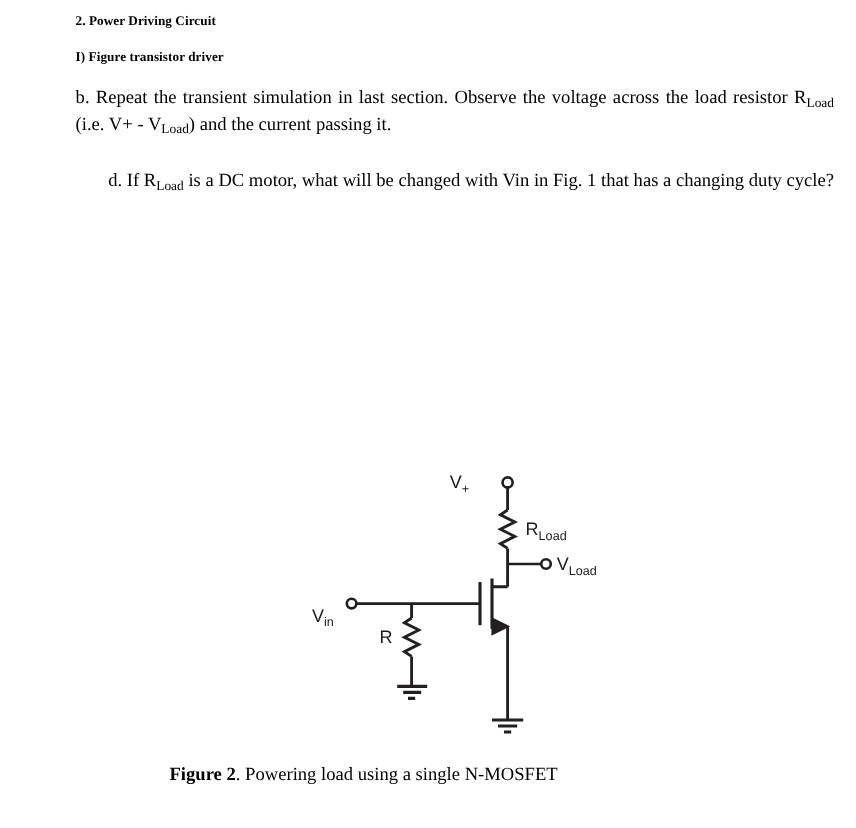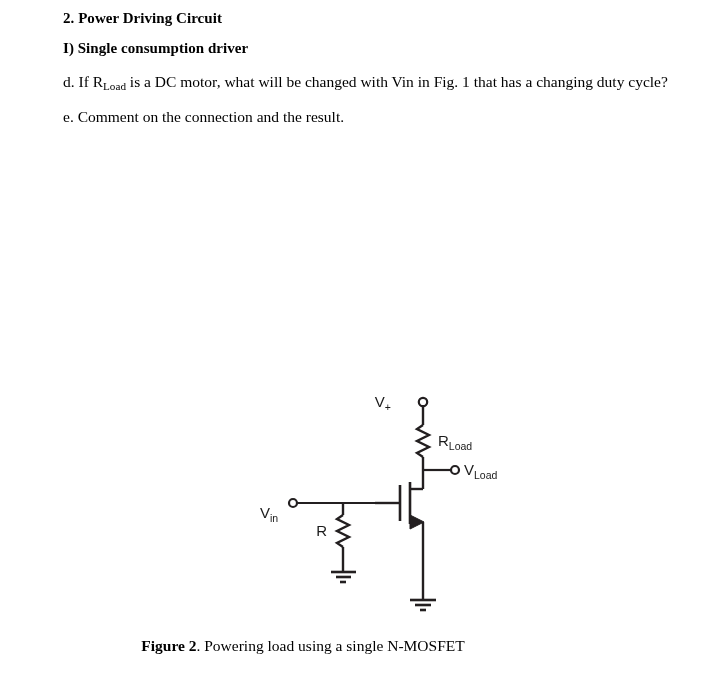--- a/index.html
+++ b/index.html
@@ -22,37 +22,37 @@
     height: 690px;
   }
   .doc-body {
     position: absolute;
     left: 63px;
     top: 8px;
     width: 632px;
   }
   h1.heading, h2.subheading {
     font-weight: bold;
-    font-size: 15px;
+    font-size: 11px;
     line-height: 21px;
     margin: 0 0 0 0;
     padding: 0;
     letter-spacing: 0.05px;
   }
   h1.heading { margin-bottom: 9px; }
   h2.subheading { margin-bottom: 12px; }
   p.para {
     font-size: 15.5px;
     line-height: 21.5px;
     margin: 0 0 13px 0;
     padding: 0;
     text-align: justify;
     text-justify: inter-word;
   }
-  p.para.no-justify { text-align: left; }
+  p.para.no-justify { text-align: right; margin-top: 26px; }
   sub {
     font-size: 0.72em;
     vertical-align: baseline;
     position: relative;
     top: 0.3em;
     line-height: 0;
   }
 
   
   #figure-wrap {
@@ -90,28 +90,28 @@
 </style>
 </head>
 <body>
 
 <div id="page">
 
   <div class="doc-body">
 
     <h1 class="heading">2. Power Driving Circuit</h1>
 
-    <h2 class="subheading">I) Single consumption driver</h2>
+    <h2 class="subheading">I) Figure transistor driver</h2>
 
 
+    <p class="para"><span>b. Repeat the transient simulation in last section. Observe the voltage across the load resistor R</span><sub>Load</sub><span> (i.e. V+ - V</span><sub>Load</sub><span>) and the current passing it.</span></p>
 
 
     <p class="para no-justify"><span>d. If R</span><sub>Load</sub><span> is a DC motor, what will be changed with Vin in Fig. 1 that has a changing duty cycle?</span></p>
 
-    <p class="para no-justify">e. Comment on the connection and the result.</p>
 
   </div>
 
   <div id="figure-wrap">
     <svg id="circuit-svg" width="290" height="250" viewBox="0 0 290 250">
 
       <circle cx="183" cy="20" r="4.2" fill="#ffffff" stroke="#231f20" stroke-width="2.2"></circle>
 
       <line x1="183" y1="24.5" x2="183" y2="43" stroke="#231f20" stroke-width="2.4"></line>
 

